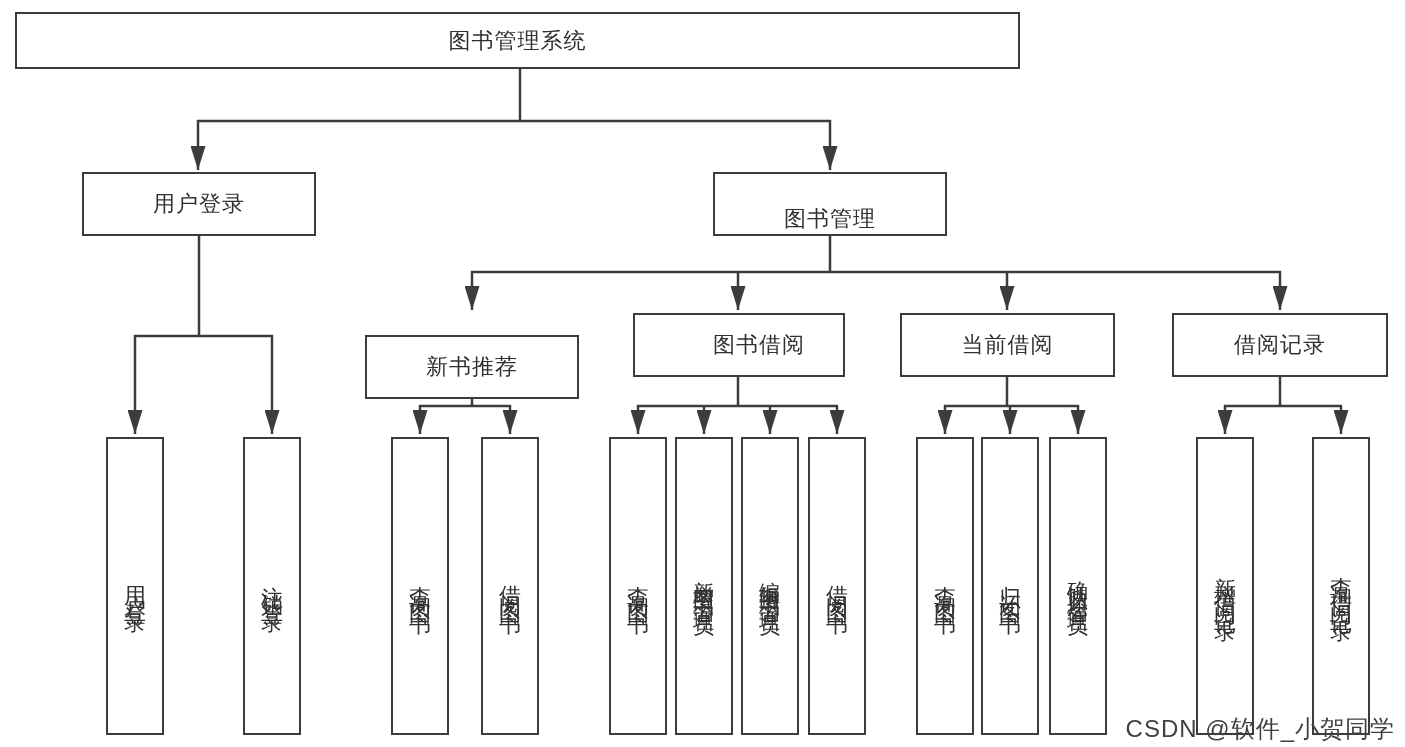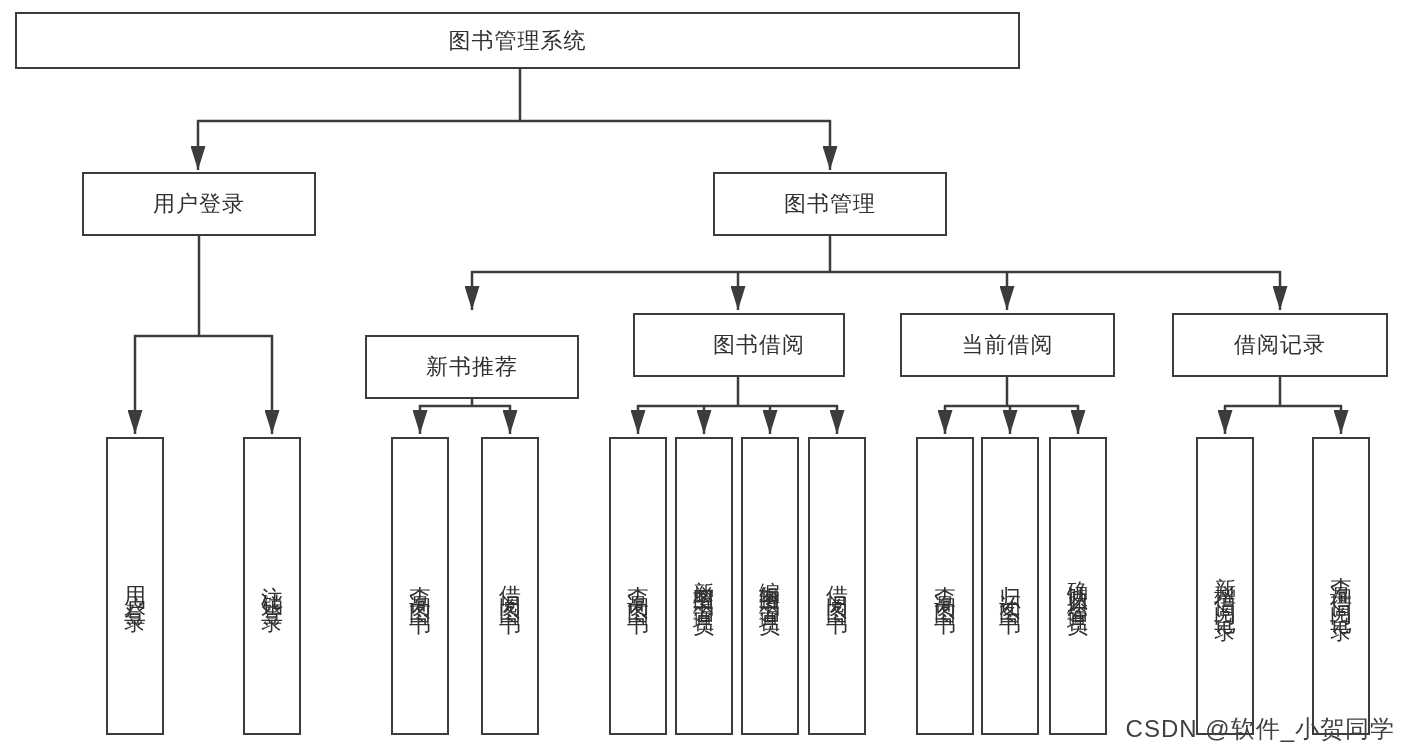--- a/index.html
+++ b/index.html
@@ -105,21 +105,21 @@
     <line x1="1341" y1="405" x2="1341" y2="434" stroke="#3c3c3c" stroke-width="2.5" marker-end="url(#ah)"></line>
   </svg>
 
   <div class="node" style="left:15px; top:12px; width:1005px; height:57px;">
     <span class="lbl">图书管理系统</span>
   </div>
 
   <div class="node" style="left:82px; top:172px; width:234px; height:64px;">
     <span class="lbl">用户登录</span>
   </div>
-  <div class="node" style="left:713px; top:172px; width:234px; height:64px;">
+  <div class="node" style="left:713px; top:172px; width:234px; height:64px;align-items:flex-end;">
     <span class="lbl">图书管理</span>
   </div>
 
   <div class="node" style="left:365px; top:313px; width:214px; height:64px;margin-top:22px;">
     <span class="lbl">新书推荐</span>
   </div>
   <div class="node" style="left:633px; top:313px; width:212px; height:64px;padding-left:40px;">
     <span class="lbl">图书借阅</span>
   </div>
   <div class="node" style="left:900px; top:313px; width:215px; height:64px;justify-content:center;">

